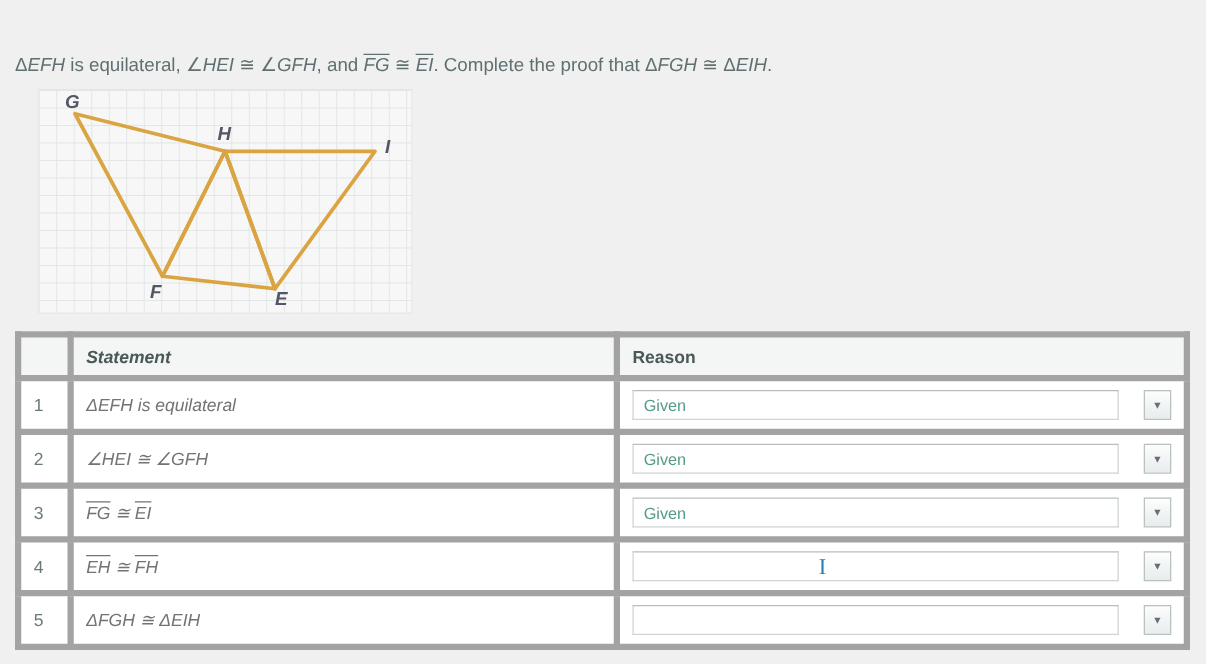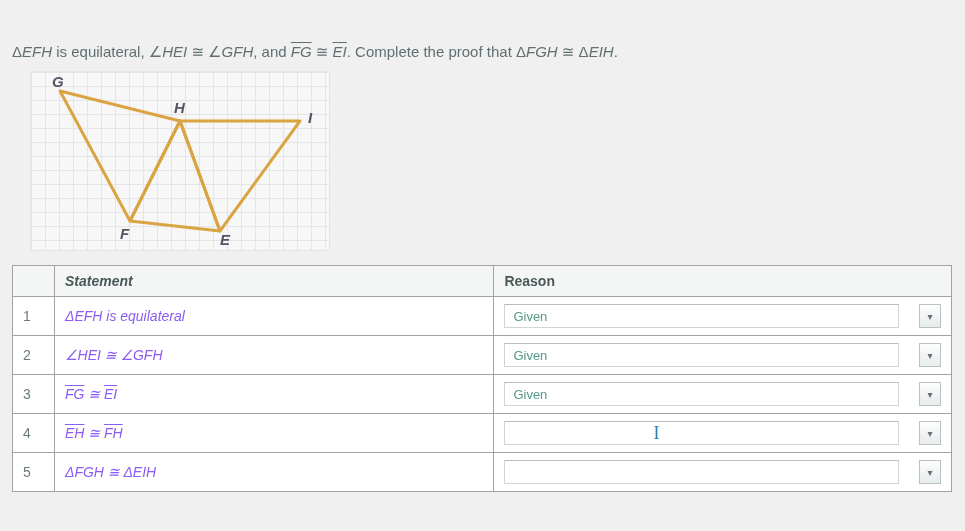--- a/index.html
+++ b/index.html
@@ -42,32 +42,32 @@
       font-weight: bold;
       color: #556;
       font-size: 15px;
     }
     table.proof {
       border-collapse: collapse;
       width: 940px;
       background: #fff;
     }
     table.proof th, table.proof td {
-      border: 1px solid #a3a3a3;
+      border: 5px solid #a3a3a3;
       padding: 7px 10px;
       text-align: left;
       vertical-align: middle;
     }
     table.proof th {
       background: #f4f6f6;
       font-weight: bold;
       color: #4a5858;
     }
     .numcol { width: 42px; text-align: center; color: #6a7a7a; }
-    .stmtcol { width: 440px; font-style: italic; color: #8b5cf6; }
+    .stmtcol { width: 440px; font-style: italic; color: #737373; }
     .reasoncol { width: 458px; }
     .reason-wrap { display: flex; align-items: center; gap: 20px; }
     .reason-field {
       flex: 1;
       height: 24px;
       border: 1px solid #cfd4d4;
       border-top-color: #b8bebe;
       background: #fff;
       padding: 2px 8px;
       color: #598;

